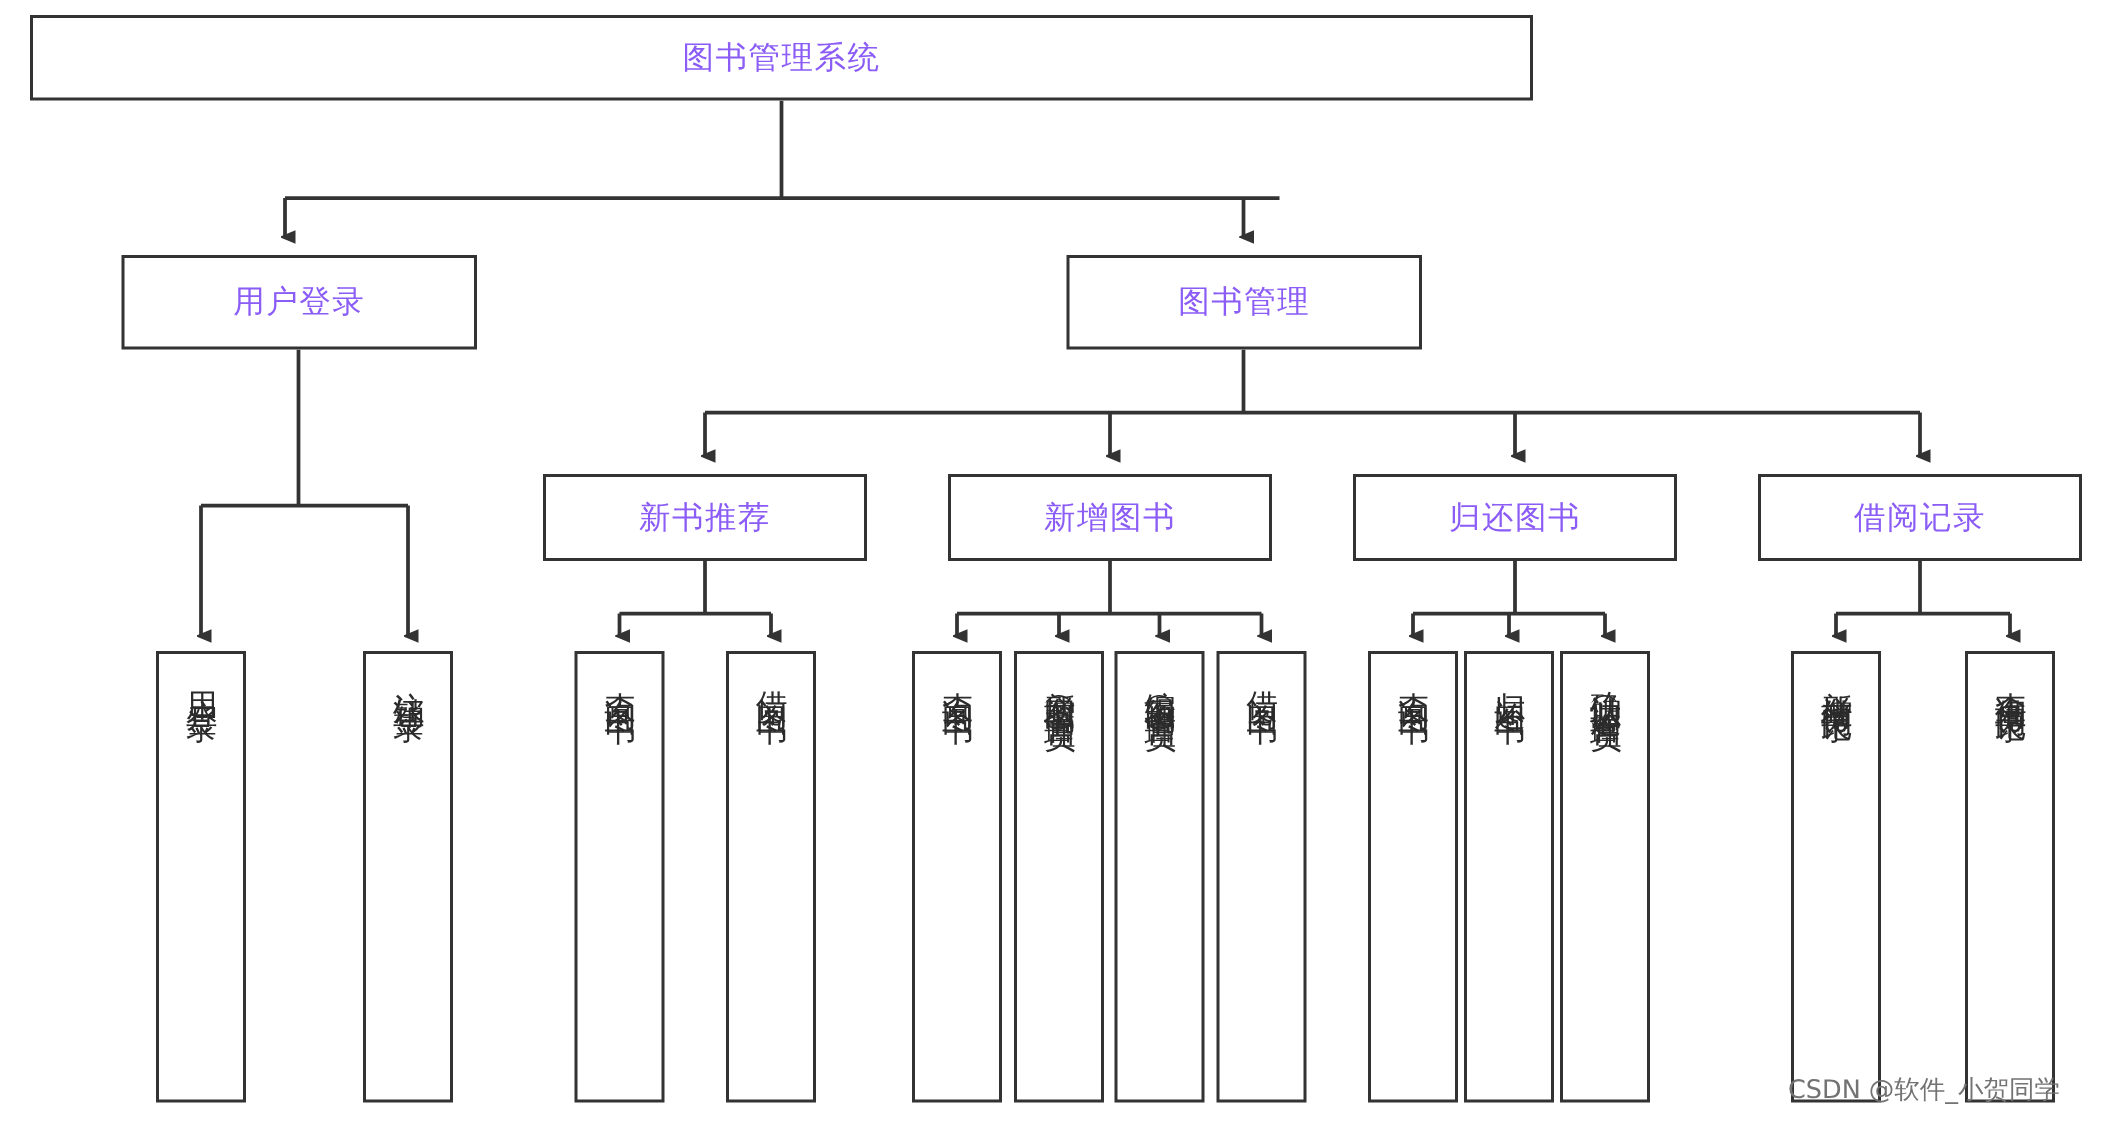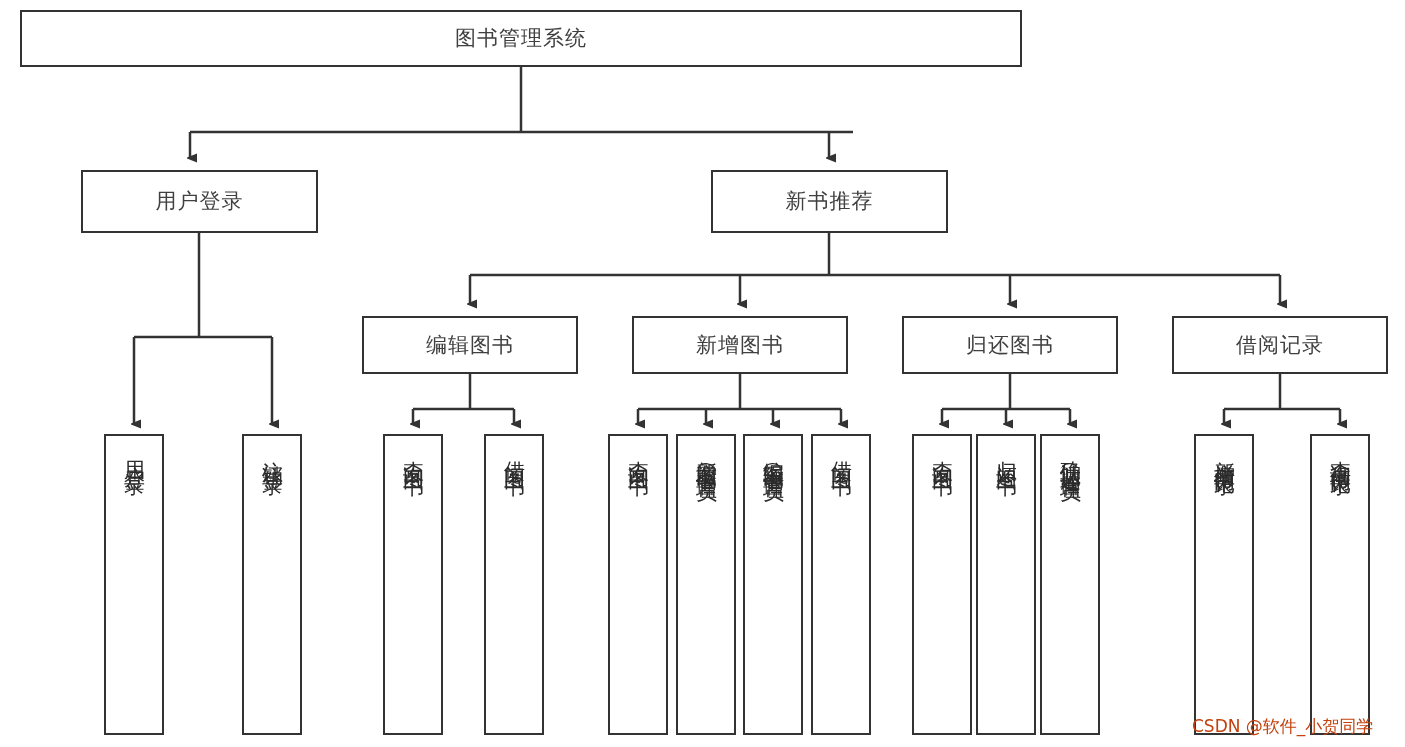--- a/index.html
+++ b/index.html
@@ -26,21 +26,21 @@
     position: absolute;
     box-sizing: border-box;
     background: #ffffff;
     border: 2px solid #333333;
     display: flex;
     align-items: center;
     justify-content: center;
     z-index: 2;
   }
   .node .label {
-    color: #404040;
+    color: #8b5cf6;
     text-align: center;
     line-height: 1.18;
     white-space: pre-line;
   }
   
   .node.h .label {
     font-size: 21px;
     letter-spacing: 1px;
   }
   .node.root .label {
@@ -62,21 +62,21 @@
     color: #2b2b2b;
   }
   .node.v.tall .label {
     letter-spacing: 3px;
   }
   .watermark {
     position: absolute;
     left: 1192px;
     top: 715px;
     font-size: 17px;
-    color: #c2410c;
+    color: #737373;
     z-index: 5;
     white-space: nowrap;
     font-family: "DejaVu Sans", "Liberation Sans", sans-serif;
   }
 </style>
 </head>
 <body>
 
 <div id="canvas">
 
@@ -131,25 +131,25 @@
   </svg>
 
   <div class="node root" style="left:20px; top:10px; width:1002px; height:57px;">
     <span class="label">图书管理系统</span>
   </div>
 
   <div class="node h" style="left:81px; top:170px; width:237px; height:63px;">
     <span class="label">用户登录</span>
   </div>
   <div class="node h" style="left:711px; top:170px; width:237px; height:63px;">
+    <span class="label">图书管理</span>
+  </div>
+
+  <div class="node h" style="left:362px; top:316px; width:216px; height:58px;">
     <span class="label">新书推荐</span>
-  </div>
-
-  <div class="node h" style="left:362px; top:316px; width:216px; height:58px;">
-    <span class="label">编辑图书</span>
   </div>
   <div class="node h" style="left:632px; top:316px; width:216px; height:58px;">
     <span class="label">新增图书</span>
   </div>
   <div class="node h" style="left:902px; top:316px; width:216px; height:58px;">
     <span class="label">归还图书</span>
   </div>
   <div class="node h" style="left:1172px; top:316px; width:216px; height:58px;">
     <span class="label">借阅记录</span>
   </div>

